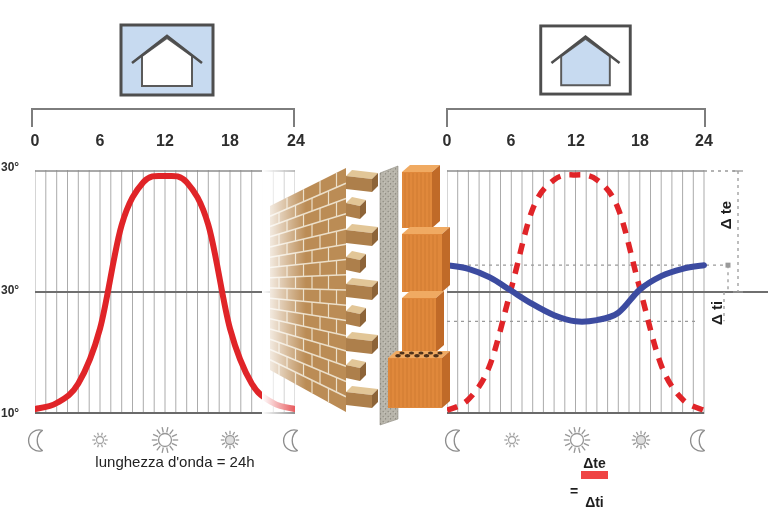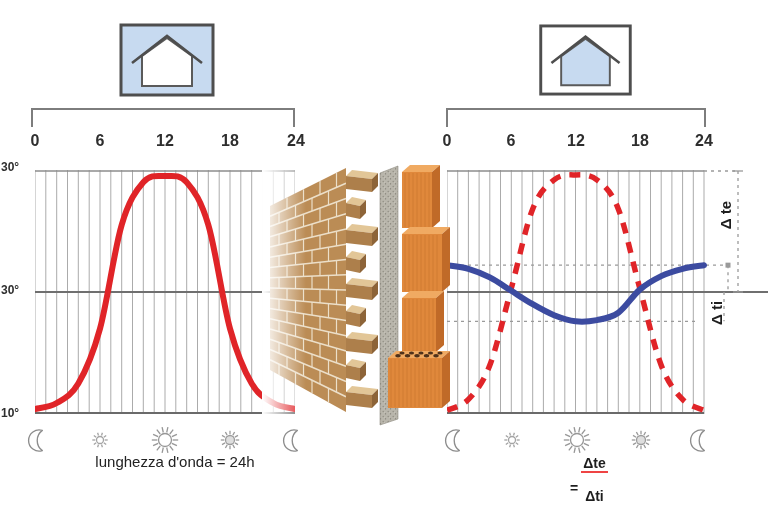--- a/index.html
+++ b/index.html
@@ -9,21 +9,21 @@
   .bracket{position:absolute;height:17px;border-top:2px solid #7d7d7d;
            border-left:2px solid #7d7d7d;border-right:2px solid #7d7d7d;}
   .tick{position:absolute;width:34px;text-align:center;font-size:16px;font-weight:600;color:#2e2e2e;}
   .ylab{position:absolute;left:1px;width:32px;font-size:12px;font-weight:600;color:#2e2e2e;}
   .dayicon{position:absolute;width:28px;height:28px;display:flex;align-items:center;justify-content:center;}
   .caption{position:absolute;font-size:15px;font-weight:normal;color:#222;text-align:center;line-height:16px;}
   .rotlab{position:absolute;width:70px;height:20px;text-align:center;font-size:15px;font-weight:bold;
           color:#1e1e1e;transform:rotate(-90deg);}
   .formula{display:flex;align-items:center;font-size:14px;font-weight:bold;color:#1e1e1e;margin-top:1px;}
   .frac{display:inline-block;text-align:center;margin-left:3px;line-height:15px;}
-  .frac .num{display:block;border-bottom:2px solid #ef4444;padding:0 2px;}
+  .frac .num{display:block;border-bottom:8px solid #ef4444;padding:0 2px;}
   .frac .den{display:block;padding:16px 2px;}
   svg{display:block;}
 </style>
 </head>
 <body>
 
 <div class="stage">
 
   <svg class="abs" style="left:119px;top:23px" width="96" height="74" viewBox="0 0 96 74">
     <rect x="2" y="2" width="92" height="70" stroke="#4e4e4e" stroke-width="3" fill="#c7daf0"></rect>

